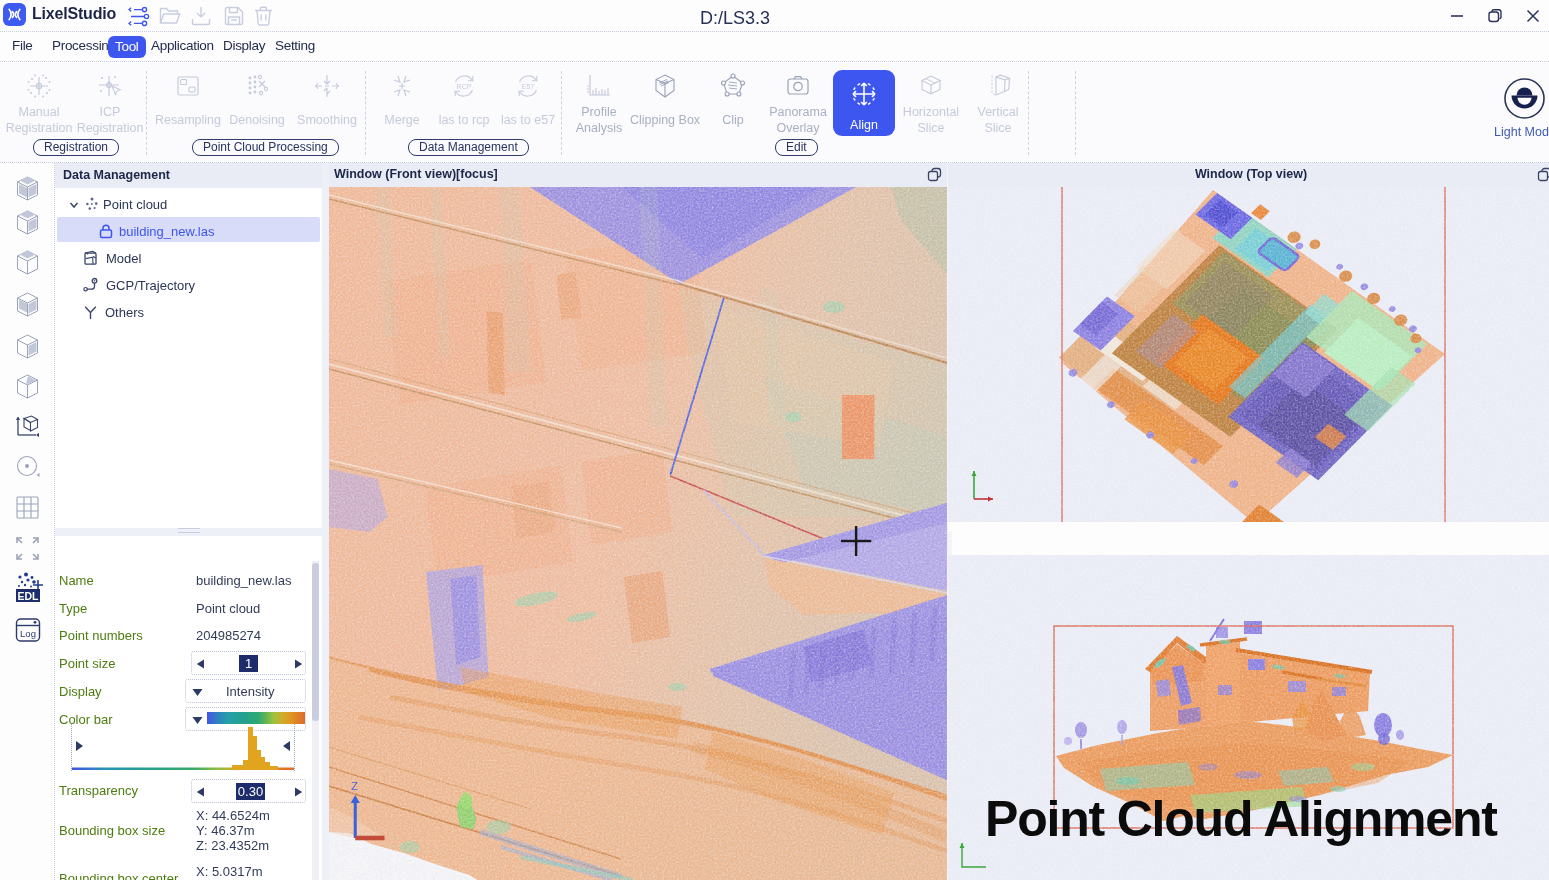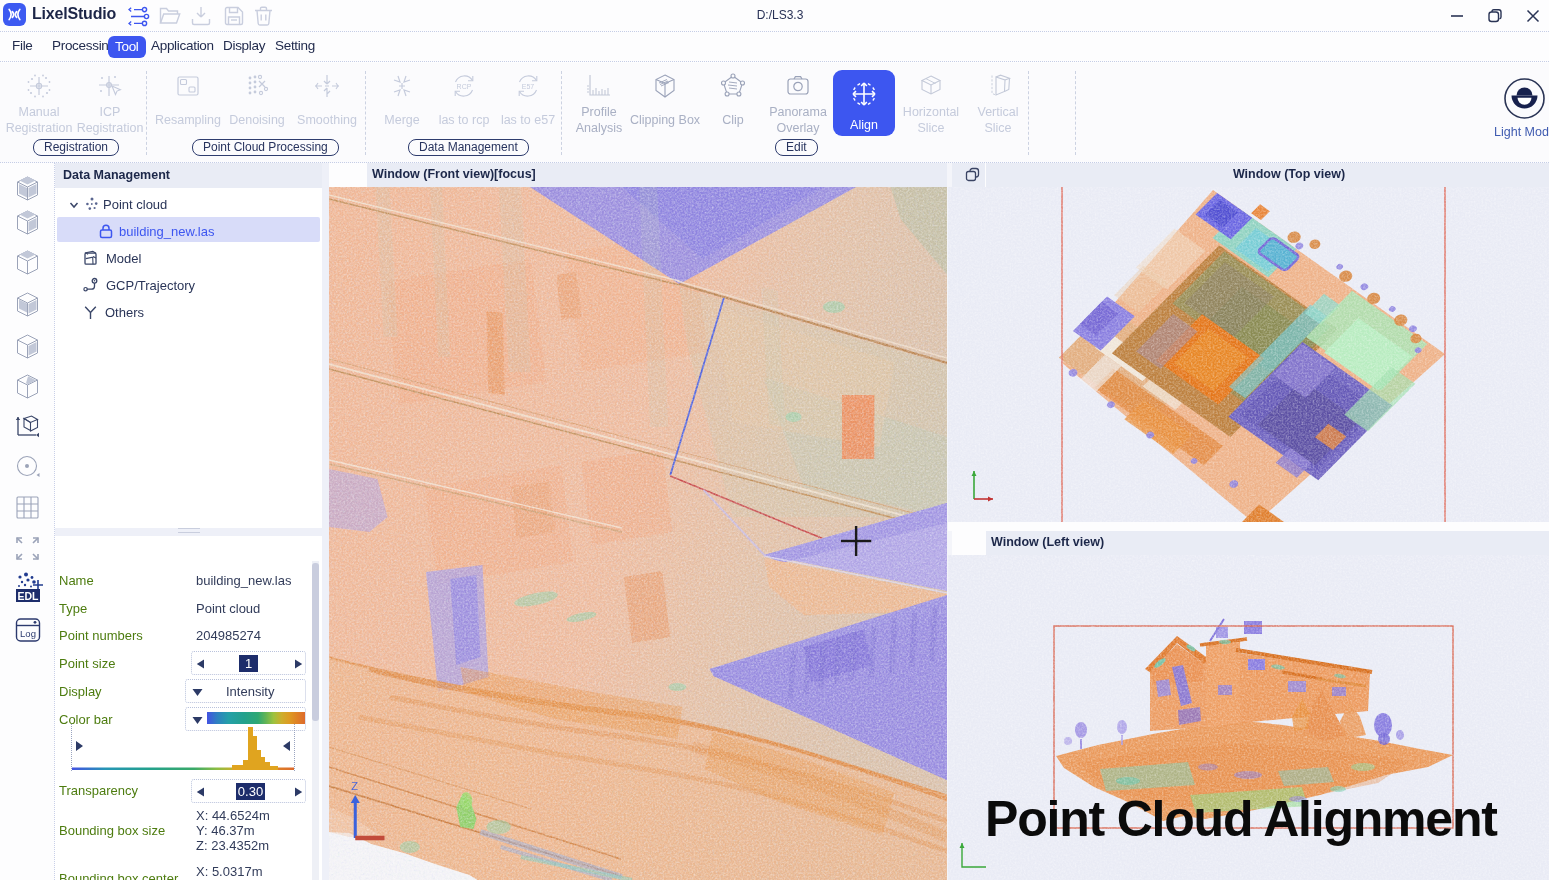--- a/index.html
+++ b/index.html
@@ -5,21 +5,21 @@
 html,body{margin:0;padding:0;width:1549px;height:880px;overflow:hidden;
   font-family:"Liberation Sans",sans-serif;background:#fff;}
 *{box-sizing:border-box;}
 .abs{position:absolute;}
 #app{position:relative;width:1549px;height:880px;background:#fdfdfe;color:#1f2947;}
 
 
 #titlebar{left:0;top:0;width:1549px;height:32px;background:#fdfdfe;border-bottom:1px dotted #c5cde6;}
 #logo{left:3px;top:3px;width:23px;height:23px;background:#3d5af1;border-radius:6px;}
 #brand{left:32px;top:5px;font-size:16px;font-weight:bold;color:#1c2547;letter-spacing:-0.2px;}
-#doctitle{left:700px;top:8px;width:160px;text-align:center;font-size:12px;color:#273055;}
+#doctitle{left:700px;top:8px;width:160px;text-align:left;font-size:18px;color:#273055;}
 #winctl{right:8px;top:4px;display:flex;gap:22px;align-items:center;height:24px;}
 
 
 #menubar{left:0;top:33px;width:1549px;height:29px;background:#fdfdfe;border-bottom:1px dotted #c5cde6;font-size:13.5px;letter-spacing:-0.3px;color:#232c4e;}
 .menu{position:absolute;top:5px;}
 #m-tool{left:108px;top:3px;background:#3d56f0;color:#fff;border-radius:6px;padding:3px 7px 4px;}
 
 
 #toolbar{left:0;top:63px;width:1549px;height:100px;background:#fbfbfd;border-bottom:1px dotted #c5cde6;}
 .tool{position:absolute;top:9px;text-align:center;font-size:12.5px;line-height:15.5px;color:#c5cbdc;}
@@ -48,21 +48,21 @@
 .plabel{position:absolute;left:4px;color:#4d7c0f;}
 .pval{position:absolute;color:#323c5a;}
 #pscroll{position:absolute;left:257px;top:398px;width:7px;height:319px;background:#eef0f6;}
 #pthumb{position:absolute;left:257px;top:400px;width:7px;height:158px;background:#c9cdde;border-radius:3px;}
 
 
 #vsplit1{left:322px;top:0;width:7px;height:717px;background:#eef0f8;}
 #vsplit2{left:947px;top:0;width:5px;height:717px;background:#f4f5fa;}
 
 
-.vphead{position:absolute;height:24px;background:#e9ecf5;font-size:12.5px;font-weight:bold;color:#1c2749;padding:4px 0 0 5px;margin-left:38px;}
+.vphead{position:absolute;height:24px;background:#e9ecf5;font-size:12.5px;font-weight:bold;color:#1c2749;padding:4px 0 0 5px;}
 #vpfront{left:329px;top:0;width:618px;height:717px;}
 #vptop{left:948px;top:0;width:601px;height:359px;text-align:center;}
 #vpleft{left:948px;top:368px;width:601px;height:349px;}
 #hsplit{left:948px;top:359px;width:601px;height:9px;background:#fdfdfe;}
 .vpbody{position:absolute;left:0;top:24px;}
 .resticon{position:absolute;top:4px;width:15px;height:15px;}
 </style>
 </head>
 <body>
 <div id="app">
@@ -790,26 +790,20 @@
           <path d="M26,284 L26,312" stroke="#3aa83a" stroke-width="1.6" fill="none"></path>
           <path d="M26,284 l-2.5,5 h5 z" fill="#3aa83a"></path>
           <path d="M26,312 L45,312" stroke="#c23333" stroke-width="1.6" fill="none"></path>
           <path d="M45,312 l-5,-2.5 v5 z" fill="#c23333"></path>
         </g>
       </svg>
       </div>
     </div>
     <div id="hsplit" class="abs"></div>
     <div id="vpleft" class="abs">
-      <div class="vphead" style="left:0;top:0;width:601px">Window (Left view)
-        <svg class="resticon" style="right:-3px" width="15" height="15" viewBox="0 0 15 15" fill="none" stroke="#3a4464">
-            <rect x="1.5" y="4.5" width="9" height="9" rx="2" stroke-width="1.3"></rect>
-            <path d="M5 4.5V4a2.5 2.5 0 0 1 2.5-2.5H11A2.5 2.5 0 0 1 13.5 4v3.5A2.5 2.5 0 0 1 11 10" stroke-width="1.3"></path>
-          </svg>
-      </div>
       <div class="vpbody">
       <svg width="601" height="325" viewBox="0 0 601 325">
         <defs>
           <filter id="lgrain" x="0" y="0" width="100%" height="100%">
             <feTurbulence type="fractalNoise" baseFrequency="0.55" numOctaves="2" seed="17" stitchTiles="stitch" result="t"></feTurbulence>
             <feColorMatrix in="t" type="matrix" values="0 0 0 0 1  0 0 0 0 1  0 0 0 0 1  0.85 0.85 0.85 0 -1.05" result="w"></feColorMatrix>
             <feComposite operator="in" in="w" in2="SourceGraphic"></feComposite>
           </filter>
         </defs>
         <rect x="0" y="0" width="601" height="325" fill="#e9ebf5"></rect>

